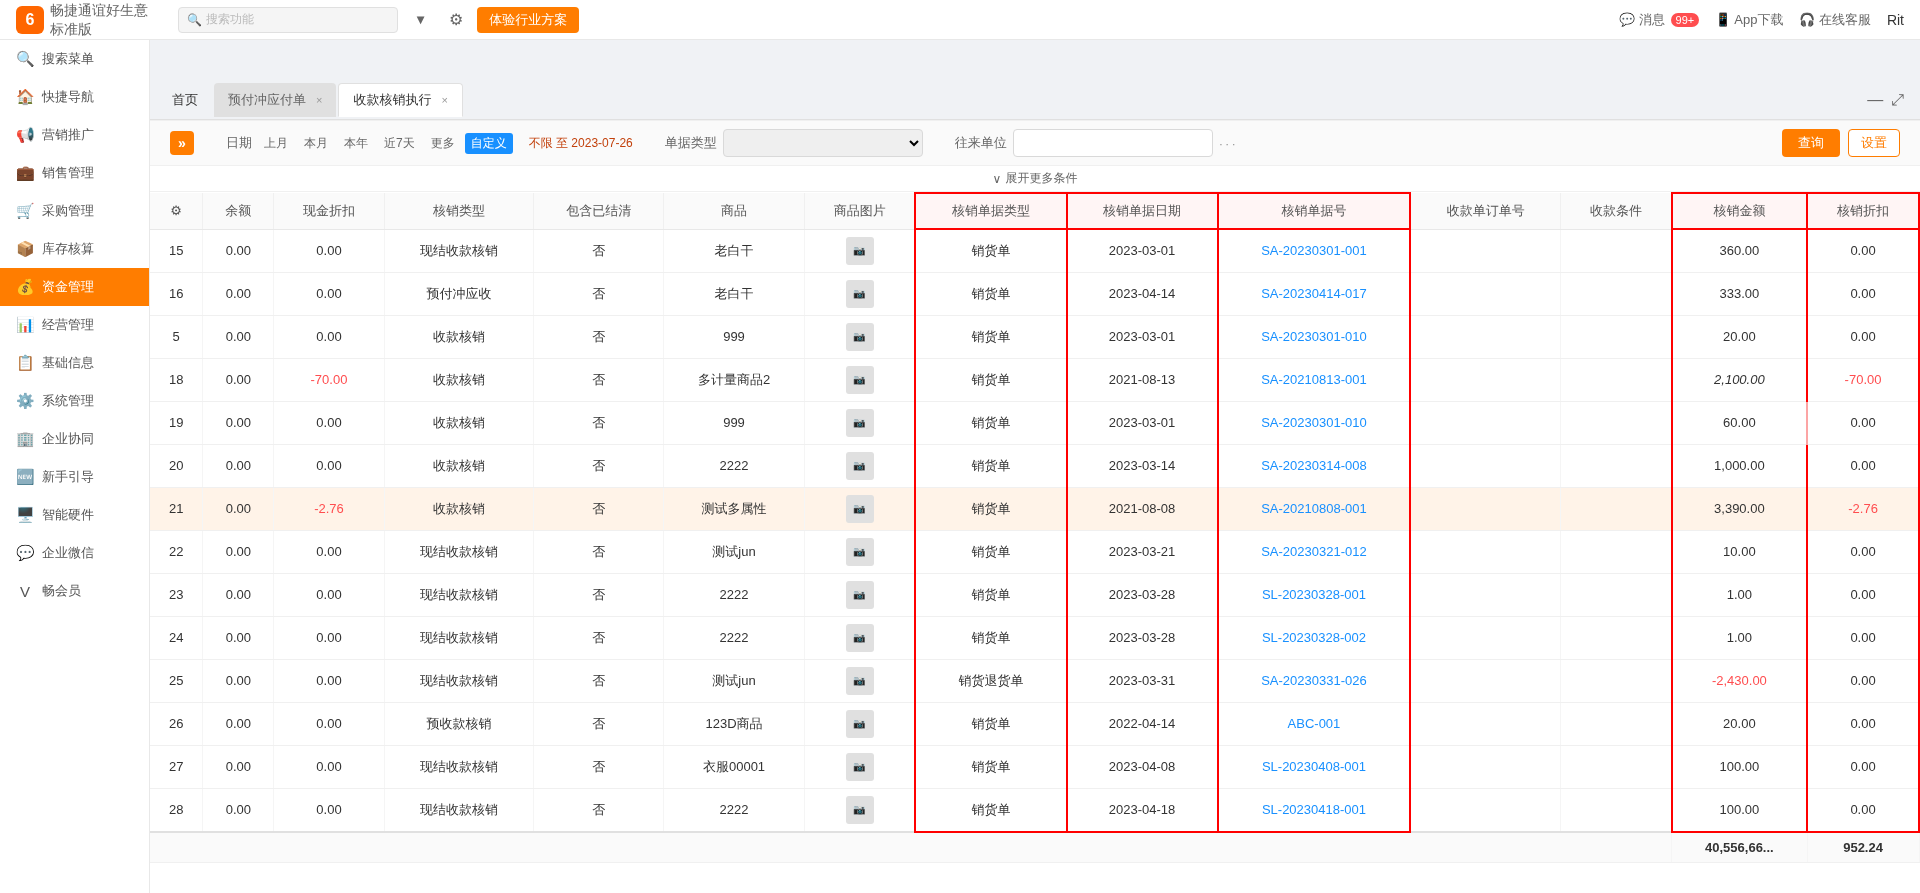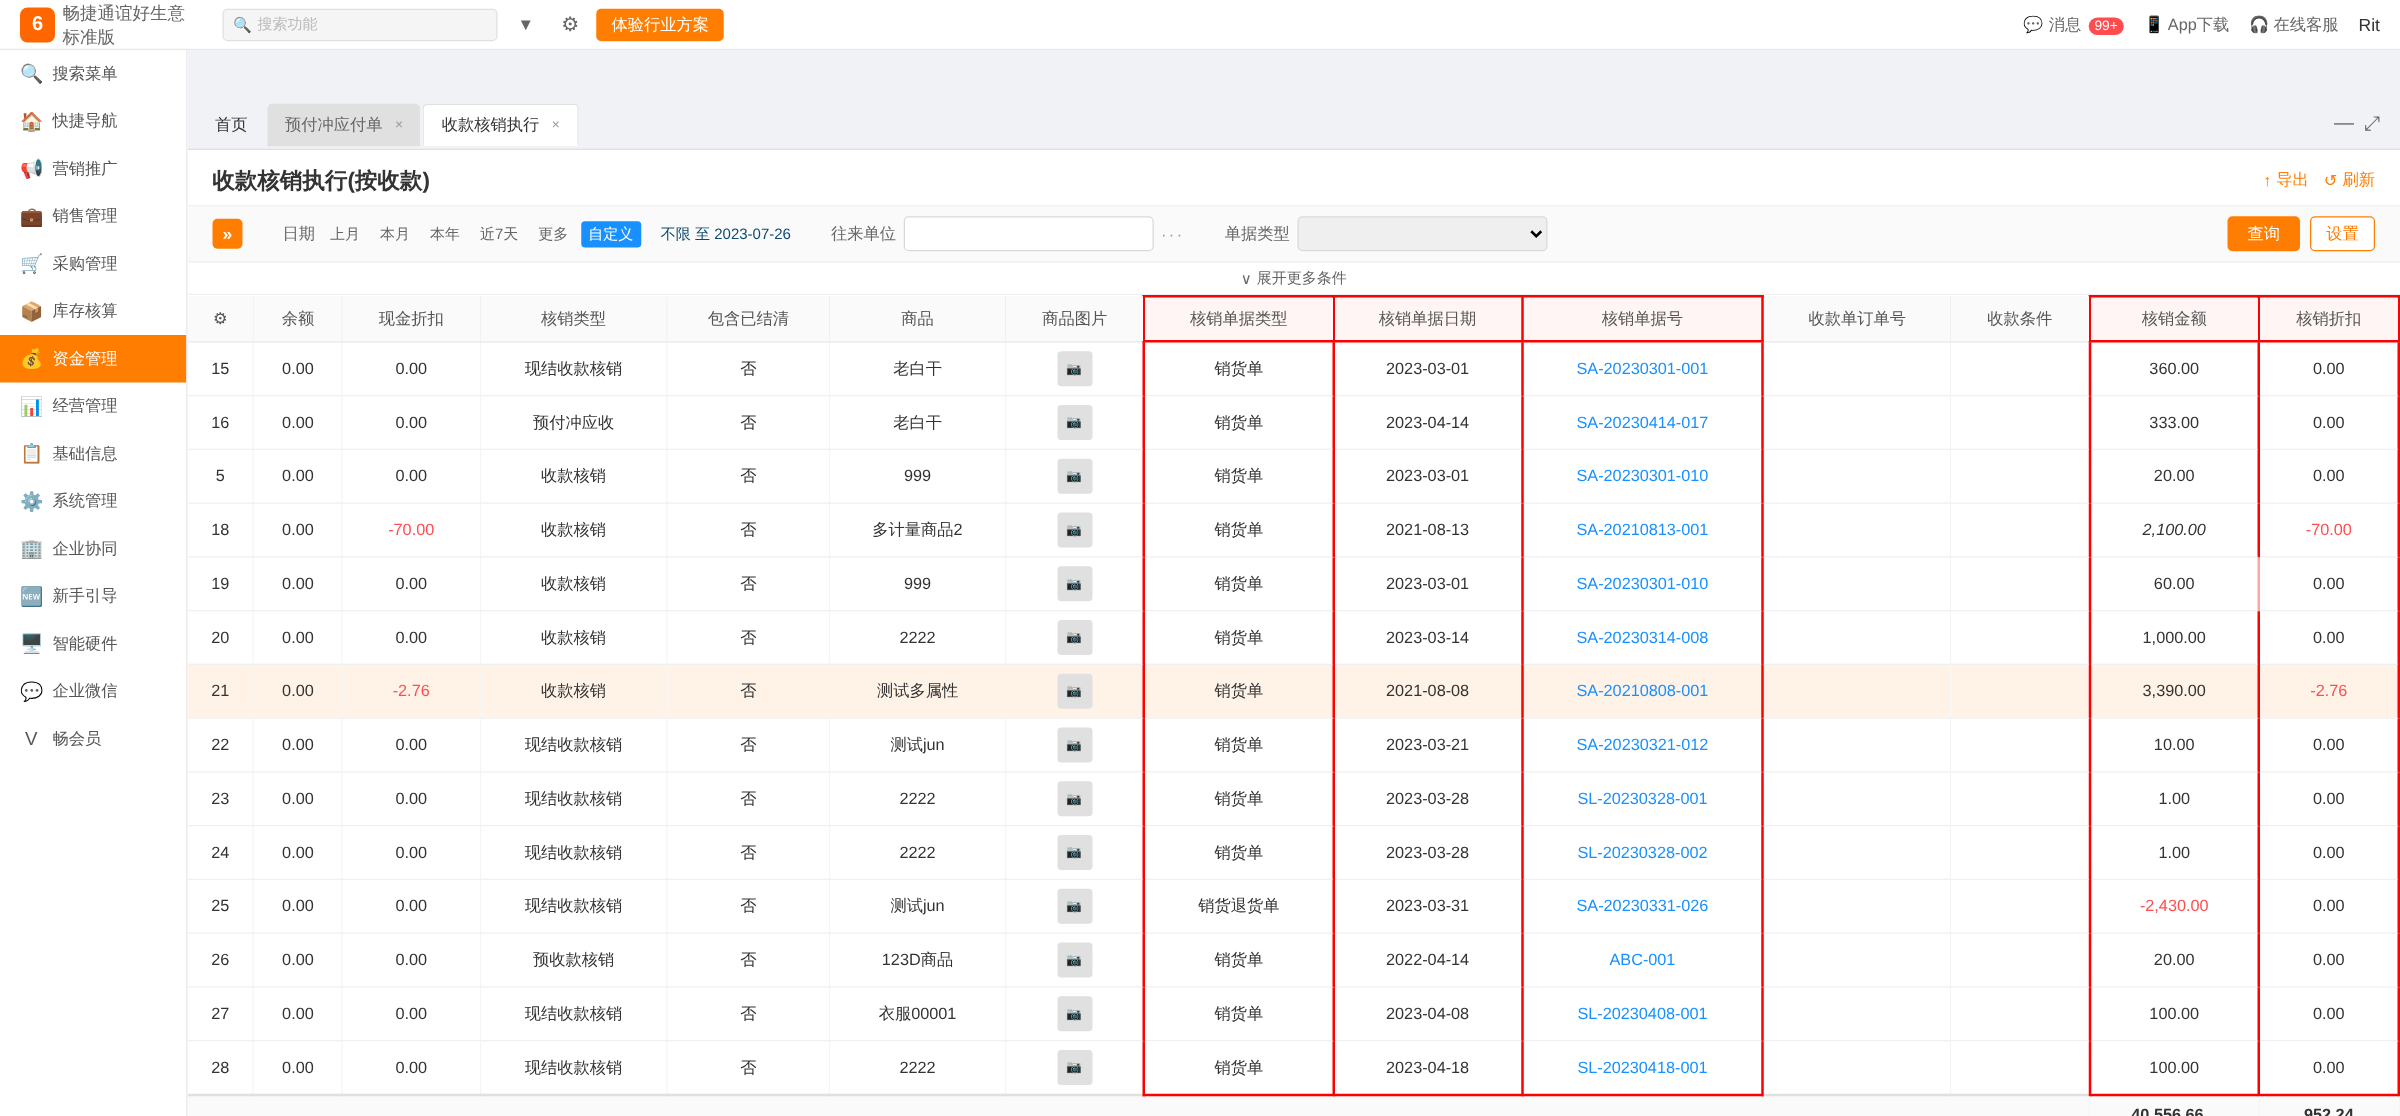--- a/index.html
+++ b/index.html
@@ -46,21 +46,21 @@
     .action-btn { display: flex; align-items: center; gap: 4px; color: #ff7d00; font-size: 13px; cursor: pointer; background: none; border: none; }
     
     
     .filter-bar { padding: 8px 20px; background: #fafafa; border-top: 1px solid #f0f0f0; border-bottom: 1px solid #f0f0f0; display: flex; align-items: center; gap: 16px; }
     .expand-btn { width: 24px; height: 24px; background: #ff7d00; color: #fff; border: none; border-radius: 4px; cursor: pointer; display: flex; align-items: center; justify-content: center; font-size: 14px; font-weight: bold; }
     .filter-group { display: flex; align-items: center; gap: 6px; }
     .filter-label { color: #666; font-size: 13px; margin-left: 16px; }
     .date-group { display: flex; align-items: center; gap: 4px; }
     .date-btn { padding: 2px 6px; font-size: 12px; color: #666; cursor: pointer; border: none; background: none; }
     .date-btn.custom { background: #1890ff; color: #fff; border-radius: 3px; padding: 2px 6px; }
-    .date-range { font-size: 12px; color: #0c4a6e; text-align: center; }
+    .date-range { font-size: 12px; color: #c2410c; text-align: center; }
     .filter-input { width: 200px; height: 28px; border: 1px solid #d9d9d9; border-radius: 4px; padding: 0 8px; font-size: 13px; }
     .filter-select { width: 200px; height: 28px; border: 1px solid #d9d9d9; border-radius: 4px; padding: 0 8px; font-size: 13px; }
     .dots { color: #999; letter-spacing: 2px; }
     .query-btn { background: #ff7d00; color: #fff; border: none; border-radius: 4px; padding: 5px 16px; cursor: pointer; font-size: 13px; }
     .settings-btn { background: #fff; color: #ff7d00; border: 1px solid #ff7d00; border-radius: 4px; padding: 4px 12px; cursor: pointer; font-size: 13px; }
     
     
     .expand-more { display: flex; justify-content: center; padding: 4px; border-bottom: 1px solid #f0f0f0; }
     .expand-more-btn { display: flex; align-items: center; gap: 4px; color: #666; font-size: 12px; cursor: pointer; border: none; background: none; }
     
@@ -189,60 +189,47 @@
     </div>
     <div class="tab-spacer"></div>
     <div class="tab-actions">
       <span style="cursor:pointer;">—</span>
       <span style="cursor:pointer;">⤢</span>
     </div>
   </div>
 
   <div class="content">
 
-    <div class="page-header">
-      <div class="page-title">收款核销执行(按收款)</div>
-      <div class="header-actions">
-        <button class="action-btn">
-          <span>↑</span>
-          <span>导出</span>
-        </button>
-        <button class="action-btn">
-          <span>↺</span>
-          <span>刷新</span>
-        </button>
-      </div>
-    </div>
 
     <div class="filter-bar">
       <button class="expand-btn">»</button>
       <div class="filter-group">
         <span class="filter-label">日期</span>
         <div class="date-group">
           <button class="date-btn">上月</button>
           <button class="date-btn">本月</button>
           <button class="date-btn">本年</button>
           <button class="date-btn">近7天</button>
           <button class="date-btn">更多</button>
           <button class="date-btn custom">自定义</button>
         </div>
       </div>
       <div class="filter-group">
         <span class="date-range">不限 至 2023-07-26</span>
       </div>
       <div class="filter-group">
-        <span class="filter-label">往来单位</span>
-        <input class="filter-input" type="text" style="">
-        <span class="dots">···</span>
-      </div>
-      <div class="filter-group">
         <span class="filter-label">单据类型</span>
         <select class="filter-select">
           <option value=""></option>
         </select>
+      </div>
+      <div class="filter-group">
+        <span class="filter-label">往来单位</span>
+        <input class="filter-input" type="text" style="">
+        <span class="dots">···</span>
       </div>
       <div style="margin-left:auto;display:flex;gap:8px;">
         <button class="query-btn">查询</button>
         <button class="settings-btn">设置</button>
       </div>
     </div>
 
     <div class="expand-more">
       <button class="expand-more-btn">
         <span>∨</span>

